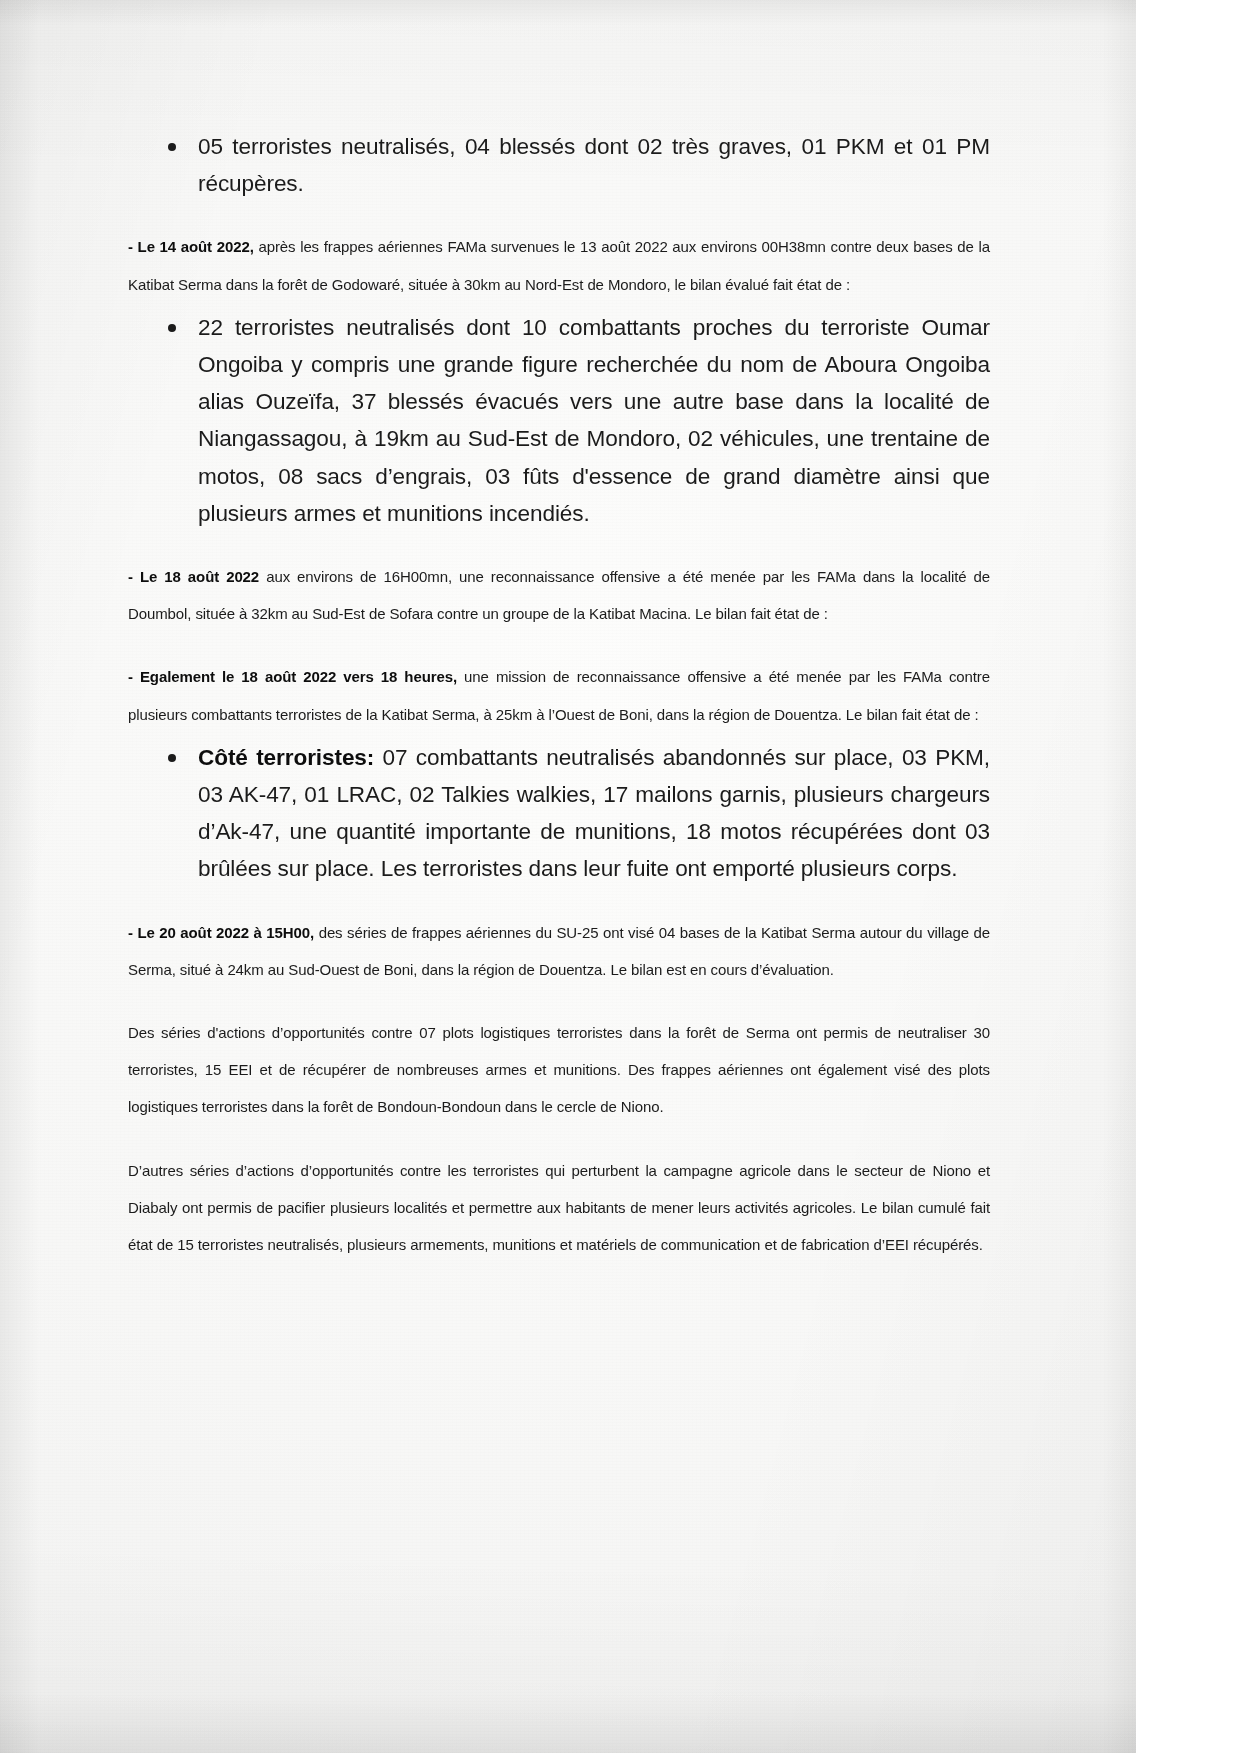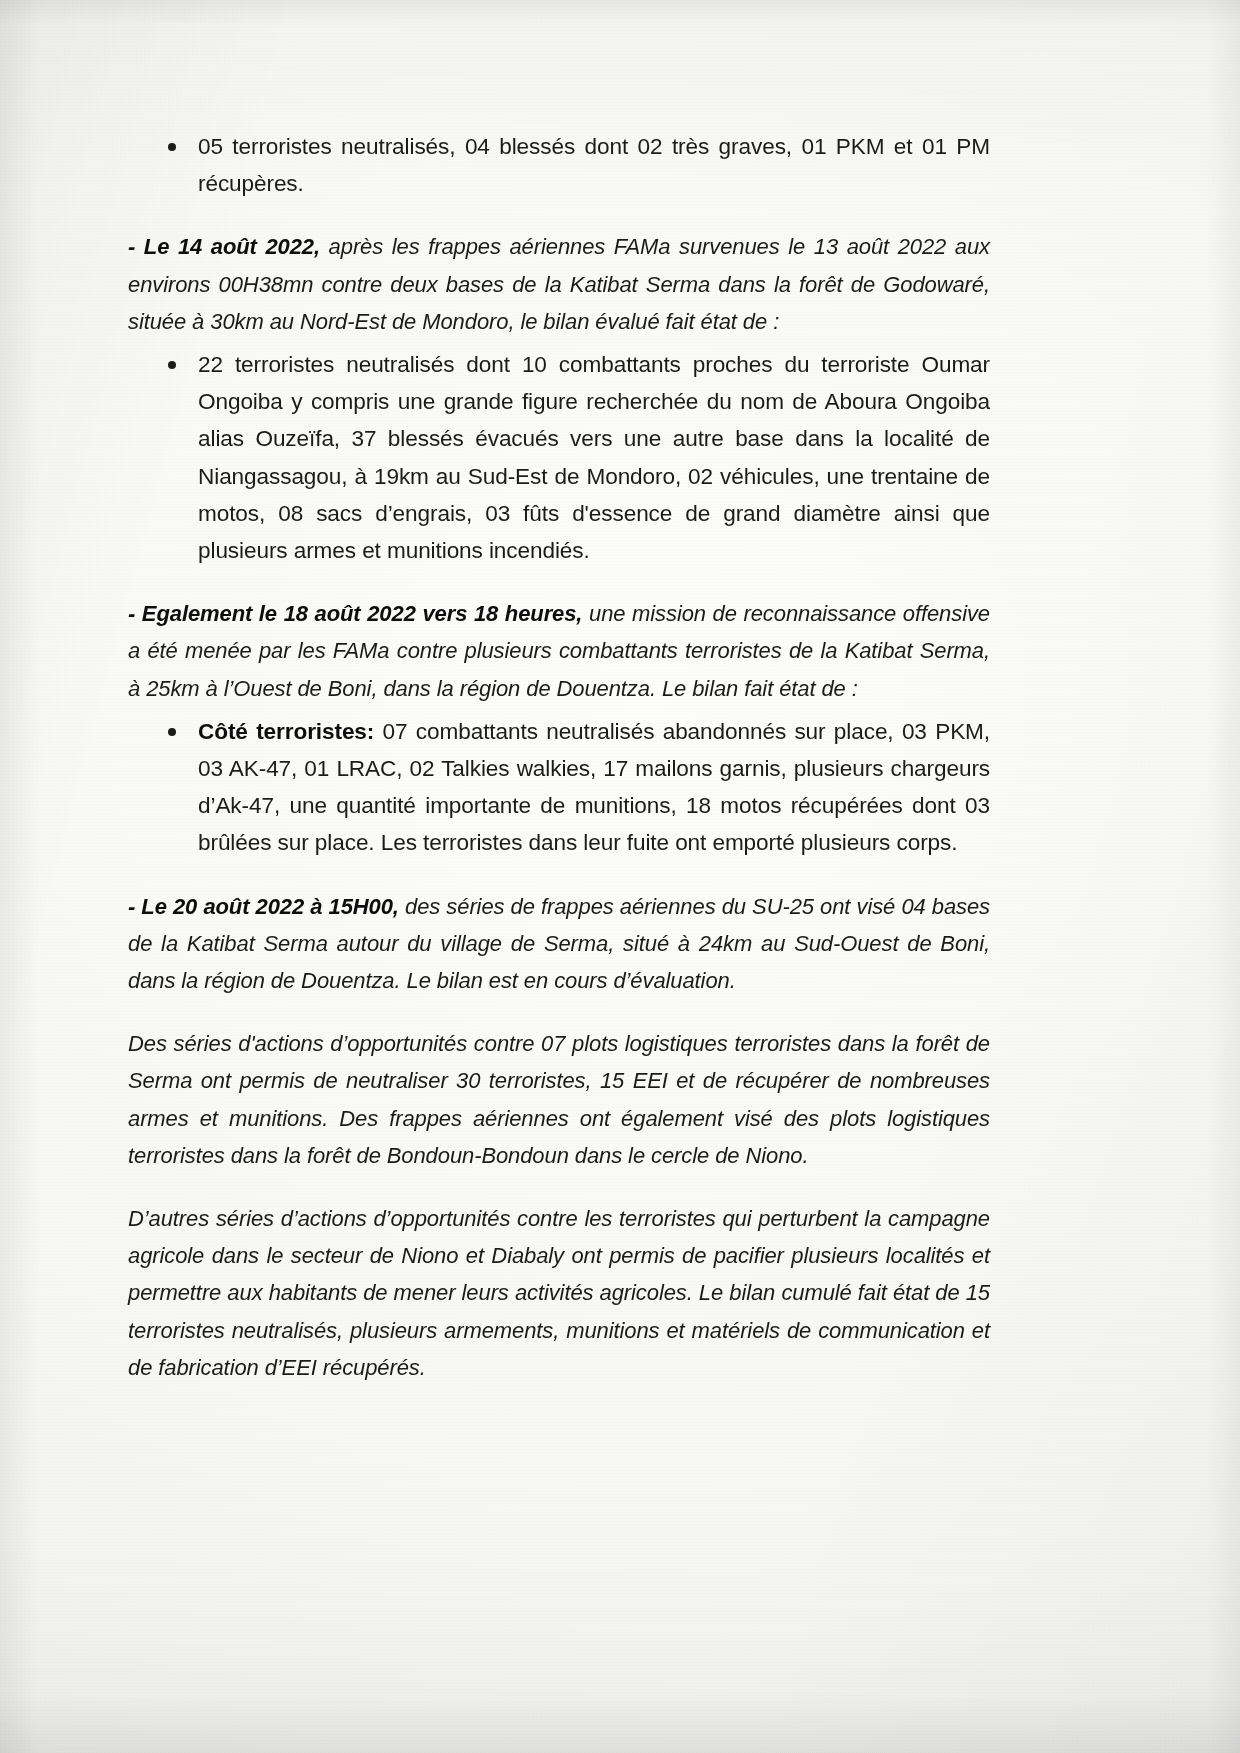--- a/index.html
+++ b/index.html
@@ -12,21 +12,21 @@
     height: 1753px;
     background: #ffffff;
     font-family: "Liberation Sans", sans-serif;
     color: #141414;
     overflow: hidden;
   }
 
   
   .page {
     position: relative;
-    width: 1240px;
+    width: 1136px;
     height: 1753px;
     background:
       linear-gradient(105deg, rgba(0,0,0,0.030) 0%, rgba(0,0,0,0.000) 18%, rgba(0,0,0,0.000) 70%, rgba(0,0,0,0.022) 100%),
       linear-gradient(182deg, rgba(0,0,0,0.020) 0%, rgba(0,0,0,0.000) 12%, rgba(0,0,0,0.000) 88%, rgba(0,0,0,0.030) 100%),
       radial-gradient(120% 80% at 52% 40%, #fdfdfc 0%, #f7f7f6 55%, #f0f0ef 100%);
     box-sizing: border-box;
   }
   
   .grain {
     position: absolute;
@@ -67,27 +67,26 @@
 
   .content {
     position: absolute;
     left: 128px;
     top: 124px;
     width: 862px;
   }
 
   p.para {
     margin: 0 0 0 0;
-    font-size: 22px;
+    font-size: 15px;
     line-height: 37.2px;
     text-align: justify;
     text-justify: inter-word;
     letter-spacing: -0.1px;
     color: #1b1b1b;
-    font-style: italic;
   }
   p.para.spaced { margin-top: 26px; }
 
   .lead {
     font-weight: bold;
     color: #0d0d0d;
   }
 
   ul.bullets {
     list-style: none;
@@ -142,20 +141,21 @@
     </ul>
 
     <p class="para spaced"><span class="lead">- Le 14 août 2022,</span><span> après les frappes aériennes FAMa survenues le 13 août 2022 aux environs 00H38mn contre deux bases de la Katibat Serma dans la forêt de Godowaré, située à 30km au Nord-Est de Mondoro, le bilan évalué fait état de :</span></p>
 
     <ul class="bullets">
       <li class="bullet">
         <span class="dot"></span><span>22 terroristes neutralisés dont 10 combattants proches du terroriste Oumar Ongoiba y compris une grande figure recherchée du nom de Aboura Ongoiba alias Ouzeïfa, 37 blessés évacués vers une autre base dans la localité de Niangassagou, à 19km au Sud-Est de Mondoro, 02 véhicules, une trentaine de motos, 08 sacs d’engrais, 03 fûts d'essence de grand diamètre ainsi que plusieurs armes et munitions incendiés.</span>
       </li>
     </ul>
 
+    <p class="para spaced"><span class="lead">- Le 18 août 2022</span><span> aux environs de 16H00mn, une reconnaissance offensive a été menée par les FAMa dans la localité de Doumbol, située à 32km au Sud-Est de Sofara contre un groupe de la Katibat Macina. Le bilan fait état de :</span></p>
 
 
     <p class="para spaced"><span class="lead">- Egalement le 18 août 2022 vers 18 heures,</span><span> une mission de reconnaissance offensive a été menée par les FAMa contre plusieurs combattants terroristes de la Katibat Serma, à 25km à l’Ouest de Boni, dans la région de Douentza. Le bilan fait état de :</span></p>
 
     <ul class="bullets">
       <li class="bullet">
         <span class="dot"></span><span class="label">Côté terroristes:</span><span> 07 combattants neutralisés abandonnés sur place, 03 PKM, 03 AK-47, 01 LRAC, 02 Talkies walkies, 17 mailons garnis, plusieurs chargeurs d’Ak-47, une quantité importante de munitions, 18 motos récupérées dont 03 brûlées sur place. Les terroristes dans leur fuite ont emporté plusieurs corps.</span>
       </li>
     </ul>
 

